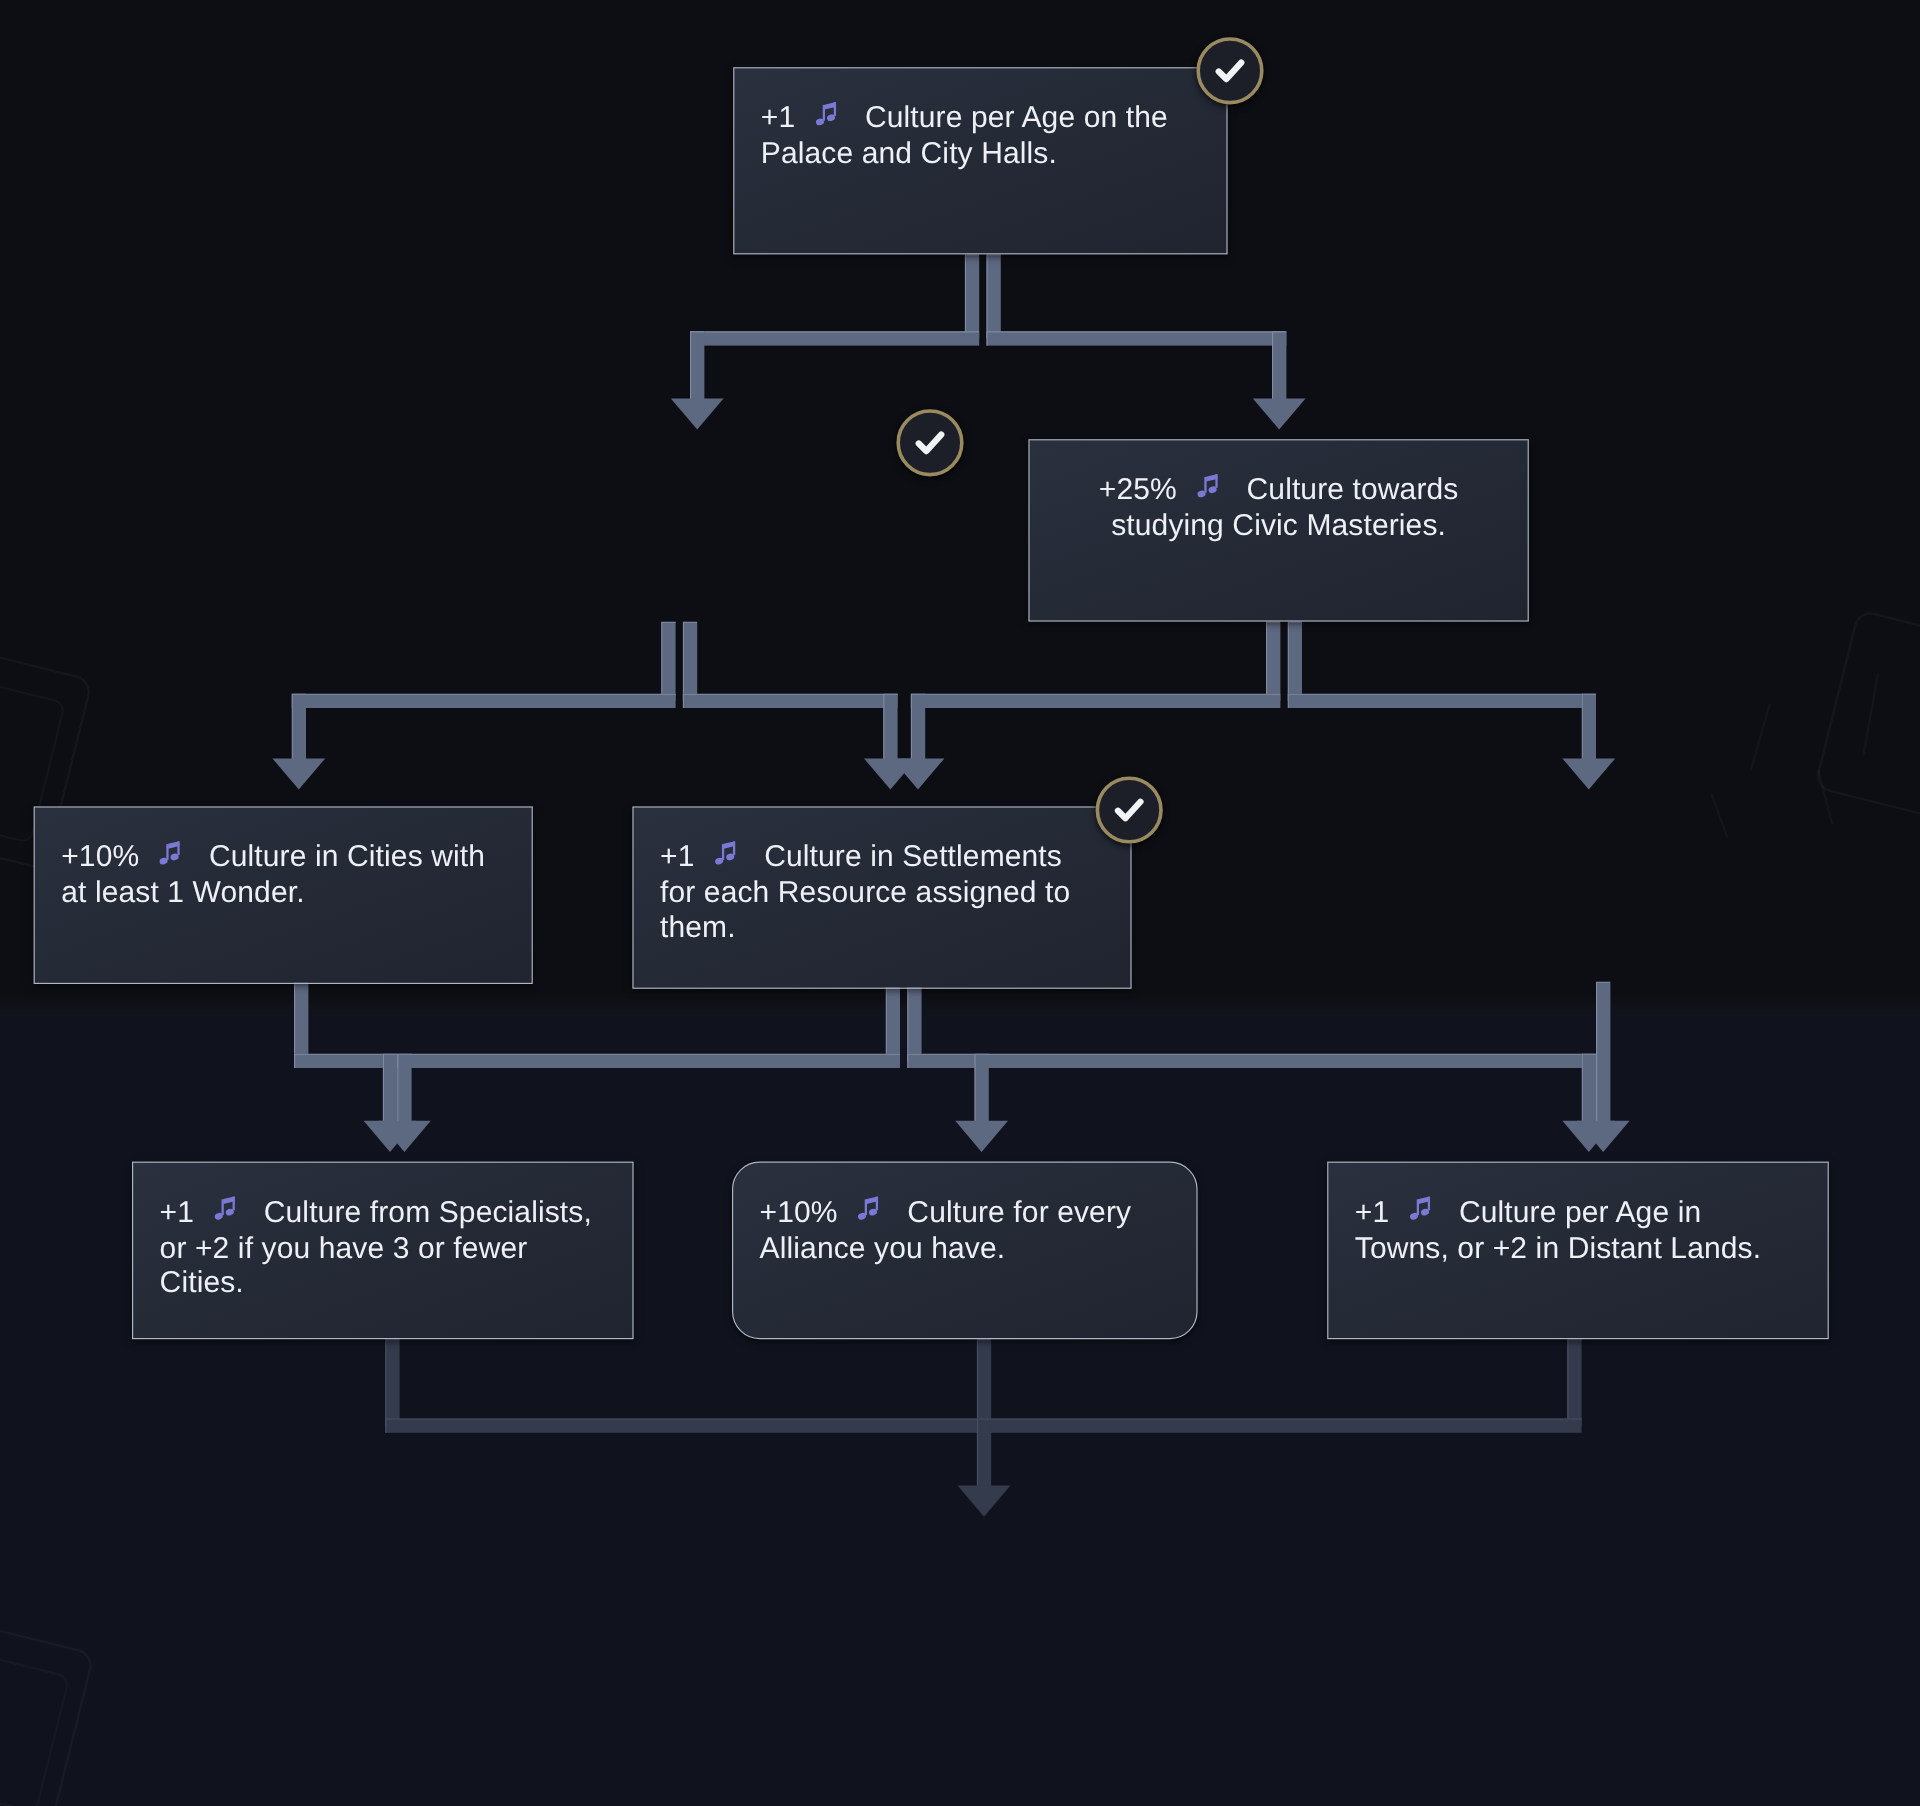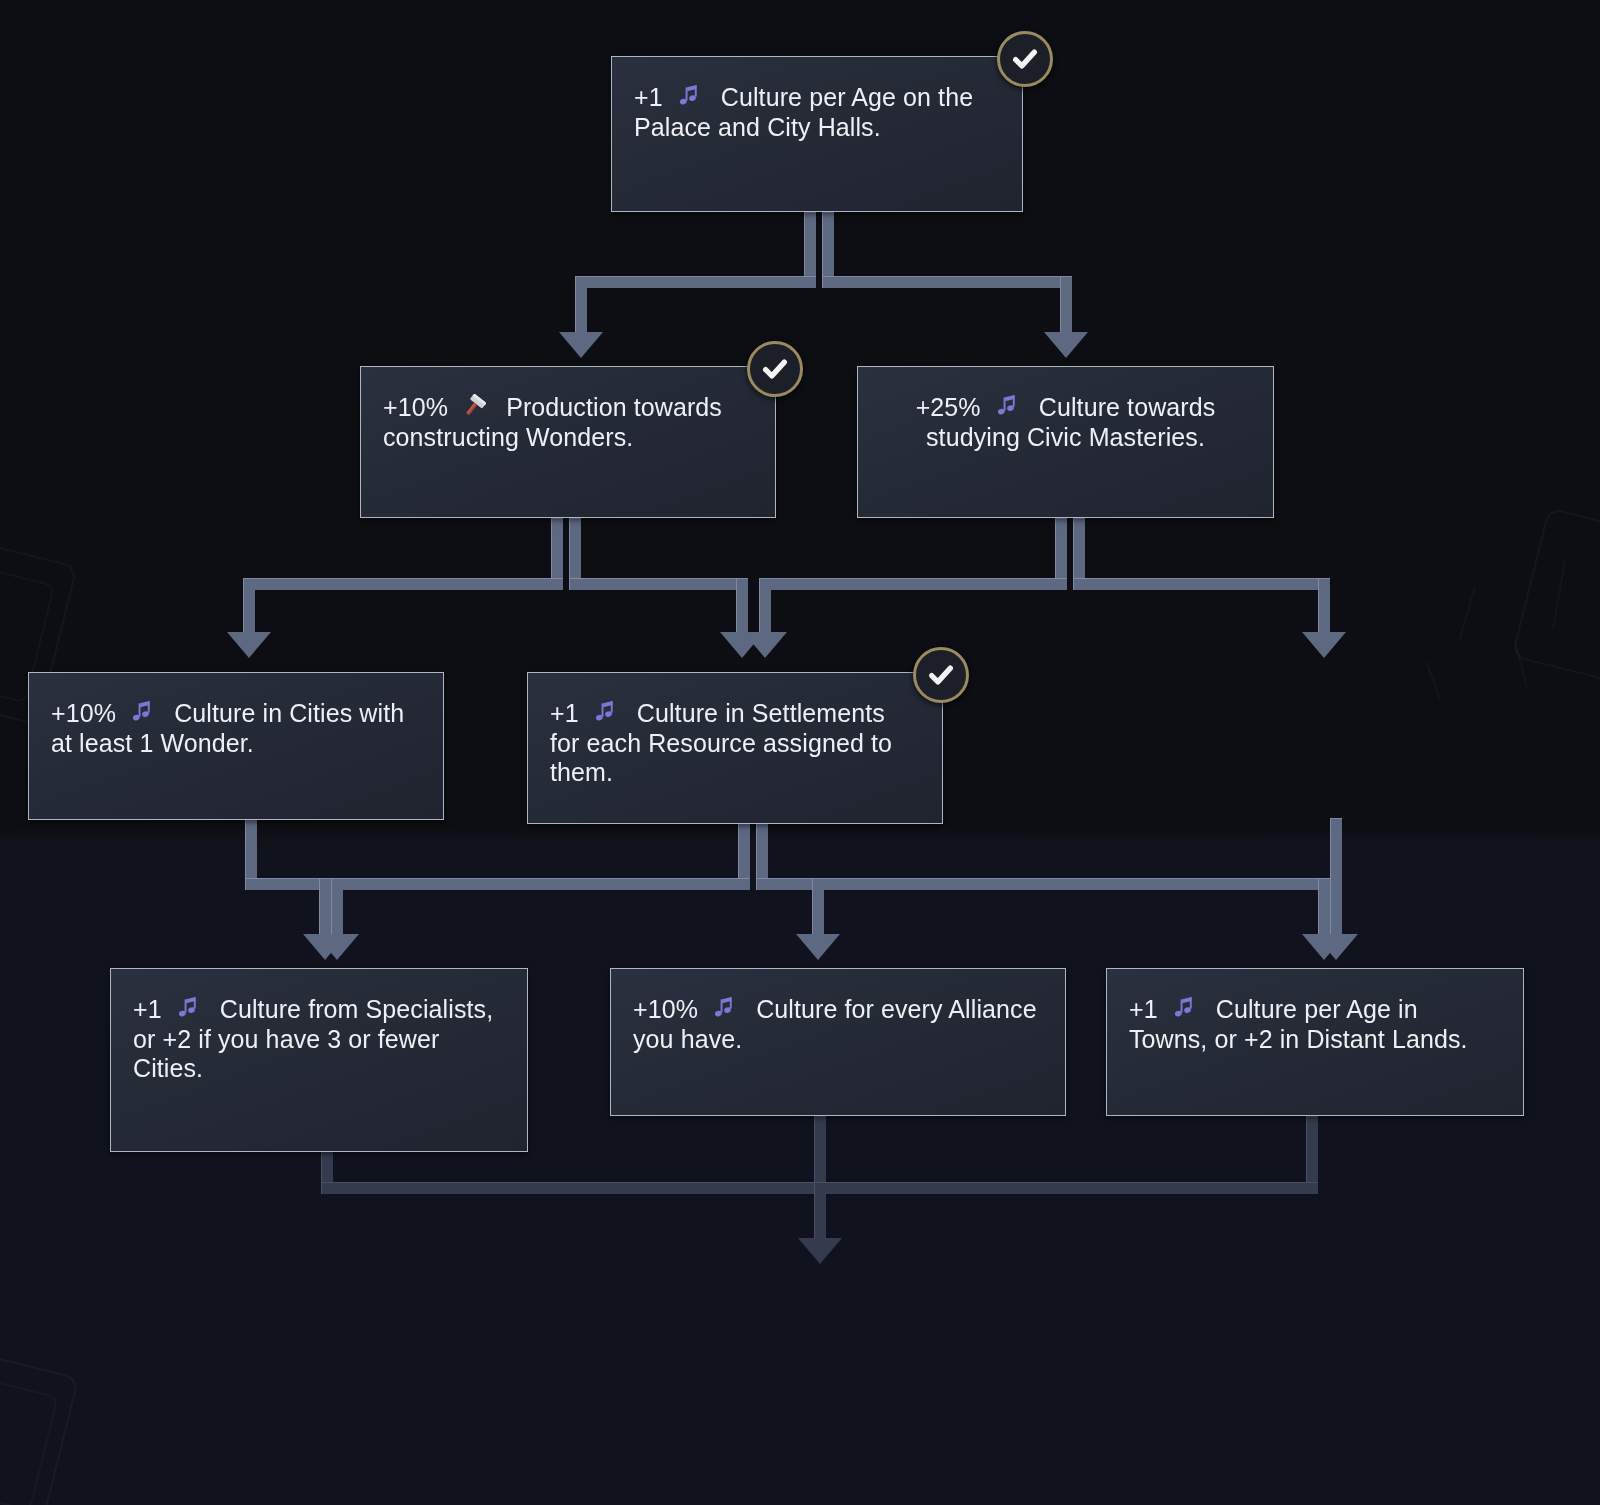--- a/index.html
+++ b/index.html
@@ -198,30 +198,20 @@
             <ellipse cx="7.3" cy="18.6" rx="3.4" ry="2.7" fill="#7b79d6" transform="rotate(-18 7.3 18.6)"></ellipse>
             <ellipse cx="16.5" cy="15.1" rx="3.4" ry="2.7" fill="#7b79d6" transform="rotate(-18 16.5 15.1)"></ellipse>
           </svg></span> Culture per Age on the Palace and City Halls.</div>
   </div>
   <div class="badge" style="left:997px;top:31px;">
     <svg width="30" height="30" viewBox="0 0 24 24" aria-hidden="true">
       <path d="M4.5 12.5 L9.5 17.5 L19.5 6.5" fill="none" stroke="#f2f3f5" stroke-width="4.2" stroke-linecap="round" stroke-linejoin="round"></path>
     </svg>
   </div>
 
-  <div class="node" style="left:360px;top:366px;width:416px;height:152px;">
-    <div class="node-text">+10% <span class="ico"><svg width="26" height="26" viewBox="0 0 26 26">
-            <g transform="rotate(38 13 13)">
-              <rect x="5.5" y="3.0" width="15.5" height="7.2" rx="1.4" fill="#cfd2d9"></rect>
-              <rect x="5.5" y="3.0" width="15.5" height="2.6" rx="1.2" fill="#e8eaee"></rect>
-              <rect x="11.2" y="10.0" width="3.6" height="13.2" rx="1.2" fill="#a8483a"></rect>
-              <rect x="11.2" y="10.0" width="1.5" height="13.2" fill="#c25b49"></rect>
-            </g>
-          </svg></span> Production towards constructing Wonders.</div>
-  </div>
   <div class="badge" style="left:747px;top:341px;">
     <svg width="30" height="30" viewBox="0 0 24 24" aria-hidden="true">
       <path d="M4.5 12.5 L9.5 17.5 L19.5 6.5" fill="none" stroke="#f2f3f5" stroke-width="4.2" stroke-linecap="round" stroke-linejoin="round"></path>
     </svg>
   </div>
 
   <div class="node" style="left:857px;top:366px;width:417px;height:152px;text-align:center;">
     <div class="node-text">+25% <span class="ico"><svg width="26" height="26" viewBox="0 0 26 26">
             <path d="M11.2 4.2 L20.4 2.0 L20.4 6.1 L11.2 8.3 Z" fill="#7b79d6"></path>
             <rect x="9.6" y="4.4" width="1.9" height="13.2" fill="#7b79d6"></rect>
@@ -250,31 +240,31 @@
             <ellipse cx="16.5" cy="15.1" rx="3.4" ry="2.7" fill="#7b79d6" transform="rotate(-18 16.5 15.1)"></ellipse>
           </svg></span> Culture in Settlements for each Resource assigned to them.</div>
   </div>
   <div class="badge" style="left:913px;top:647px;">
     <svg width="30" height="30" viewBox="0 0 24 24" aria-hidden="true">
       <path d="M4.5 12.5 L9.5 17.5 L19.5 6.5" fill="none" stroke="#f2f3f5" stroke-width="4.2" stroke-linecap="round" stroke-linejoin="round"></path>
     </svg>
   </div>
 
 
-  <div class="node" style="left:110px;top:968px;width:418px;height:184px;">
+  <div class="node" style="left:110px;top:968px;width:418px;height:148px;">
     <div class="node-text">+1 <span class="ico"><svg width="26" height="26" viewBox="0 0 26 26">
             <path d="M11.2 4.2 L20.4 2.0 L20.4 6.1 L11.2 8.3 Z" fill="#7b79d6"></path>
             <rect x="9.6" y="4.4" width="1.9" height="13.2" fill="#7b79d6"></rect>
             <rect x="18.8" y="2.2" width="1.9" height="11.4" fill="#7b79d6"></rect>
             <ellipse cx="7.3" cy="18.6" rx="3.4" ry="2.7" fill="#7b79d6" transform="rotate(-18 7.3 18.6)"></ellipse>
             <ellipse cx="16.5" cy="15.1" rx="3.4" ry="2.7" fill="#7b79d6" transform="rotate(-18 16.5 15.1)"></ellipse>
           </svg></span> Culture from Specialists, or +2 if you have 3 or fewer Cities.</div>
   </div>
 
-  <div class="node" style="left:610px;top:968px;width:456px;height:148px;">
+  <div class="node" style="left:610px;top:968px;width:388px;height:148px;border-radius:23px;">
     <div class="node-text">+10% <span class="ico"><svg width="26" height="26" viewBox="0 0 26 26">
             <path d="M11.2 4.2 L20.4 2.0 L20.4 6.1 L11.2 8.3 Z" fill="#7b79d6"></path>
             <rect x="9.6" y="4.4" width="1.9" height="13.2" fill="#7b79d6"></rect>
             <rect x="18.8" y="2.2" width="1.9" height="11.4" fill="#7b79d6"></rect>
             <ellipse cx="7.3" cy="18.6" rx="3.4" ry="2.7" fill="#7b79d6" transform="rotate(-18 7.3 18.6)"></ellipse>
             <ellipse cx="16.5" cy="15.1" rx="3.4" ry="2.7" fill="#7b79d6" transform="rotate(-18 16.5 15.1)"></ellipse>
           </svg></span> Culture for every Alliance you have.</div>
   </div>
 
   <div class="node" style="left:1106px;top:968px;width:418px;height:148px;">

